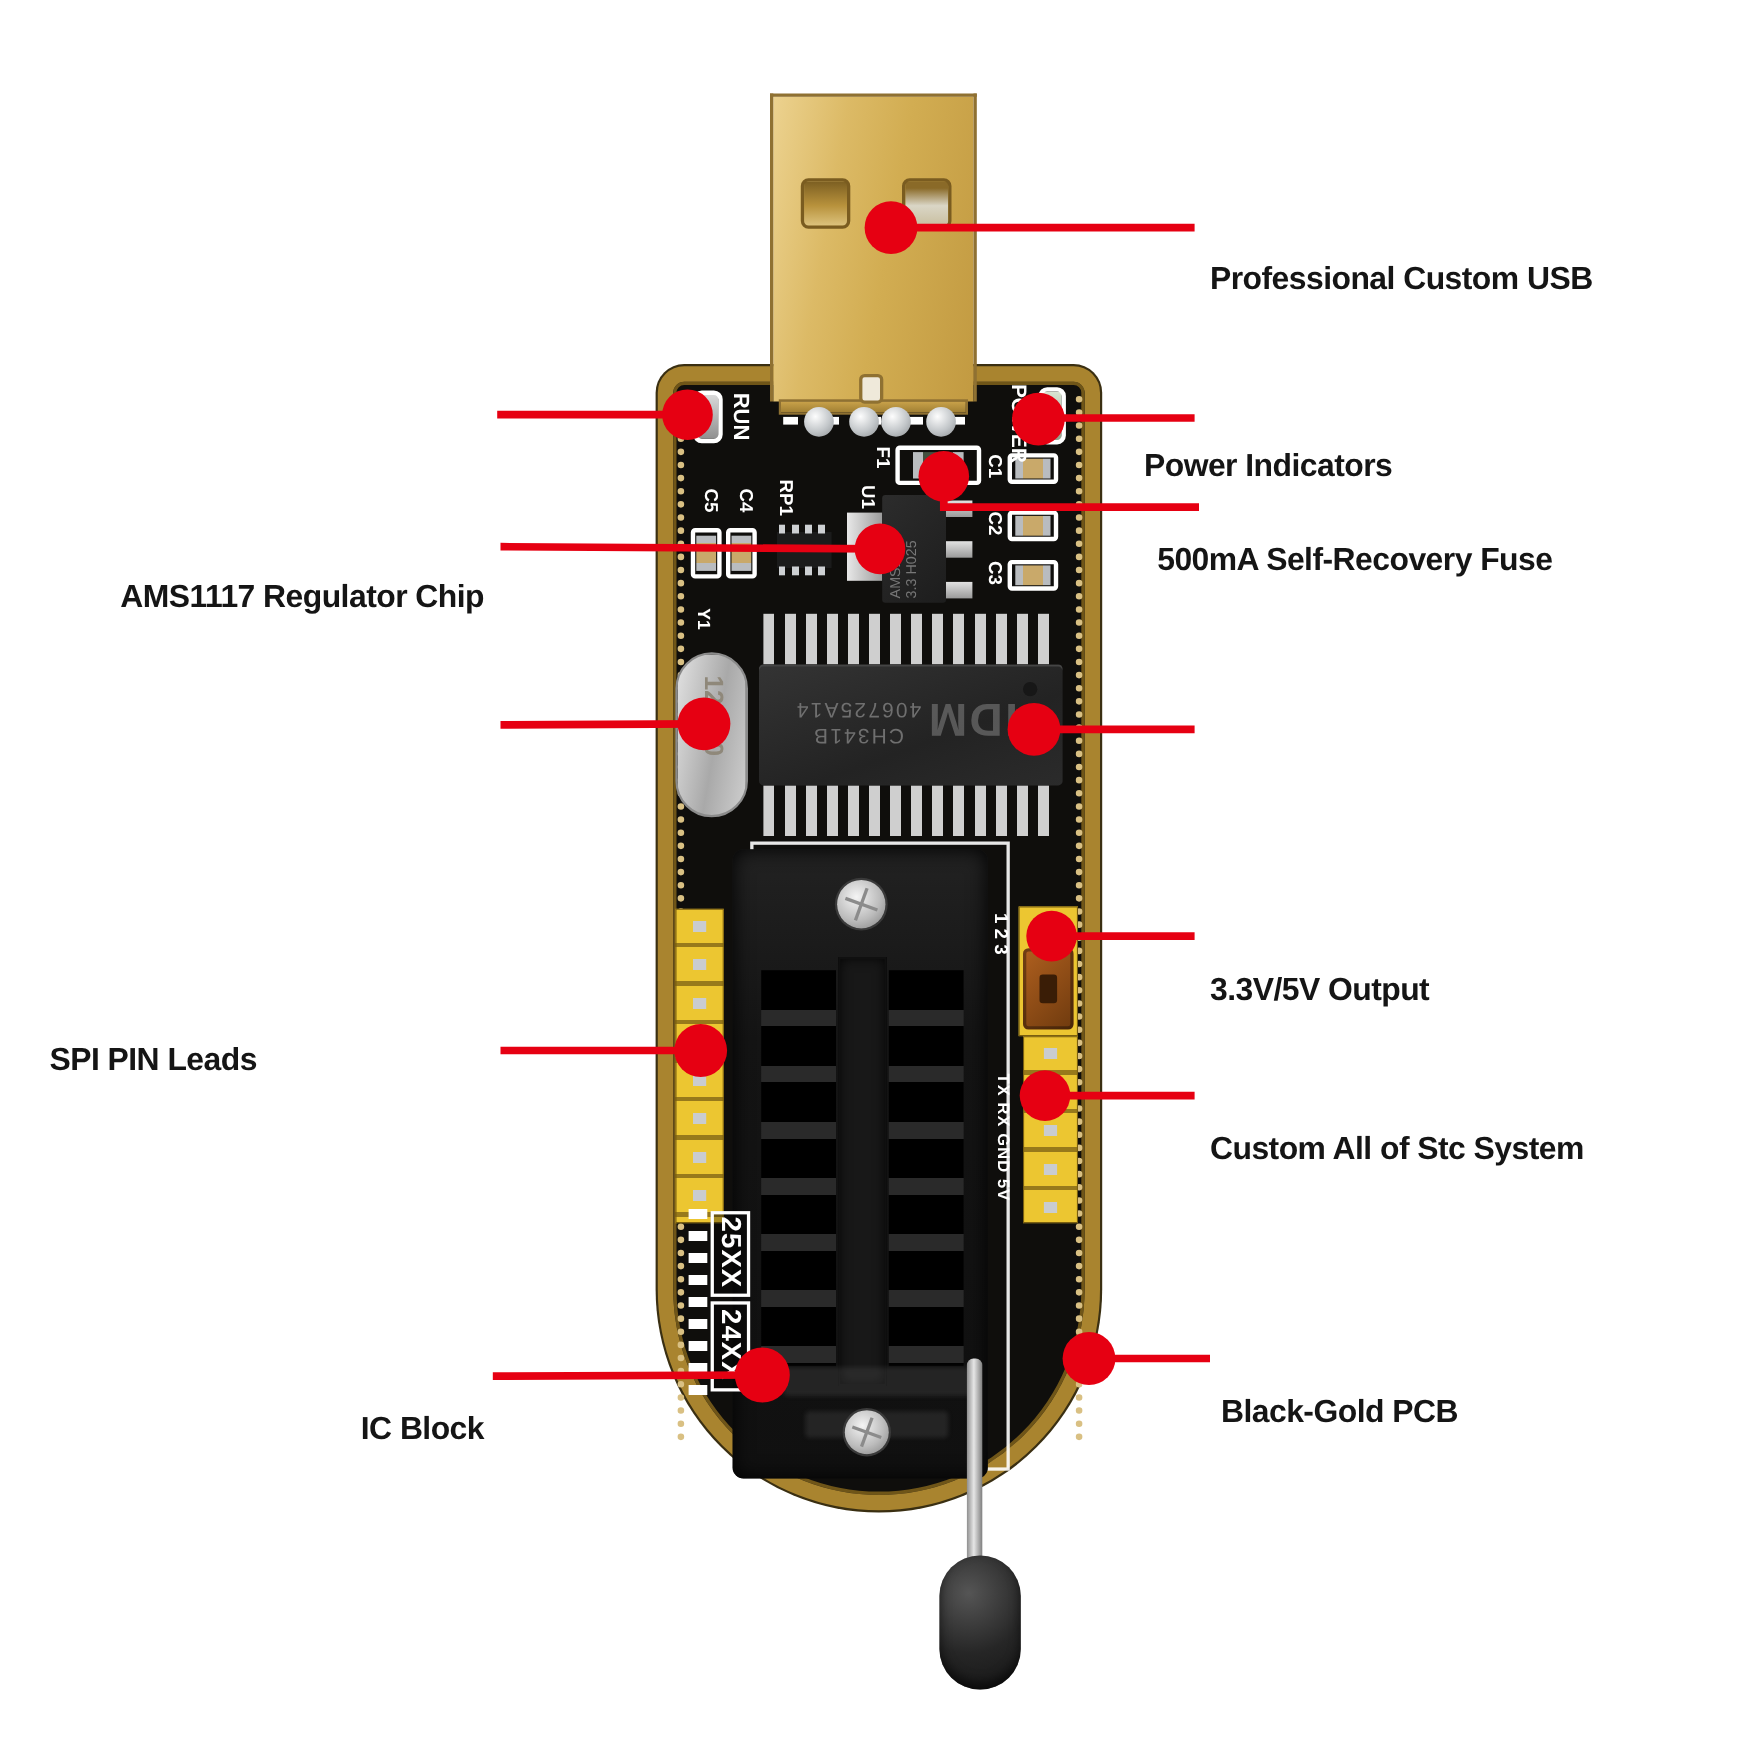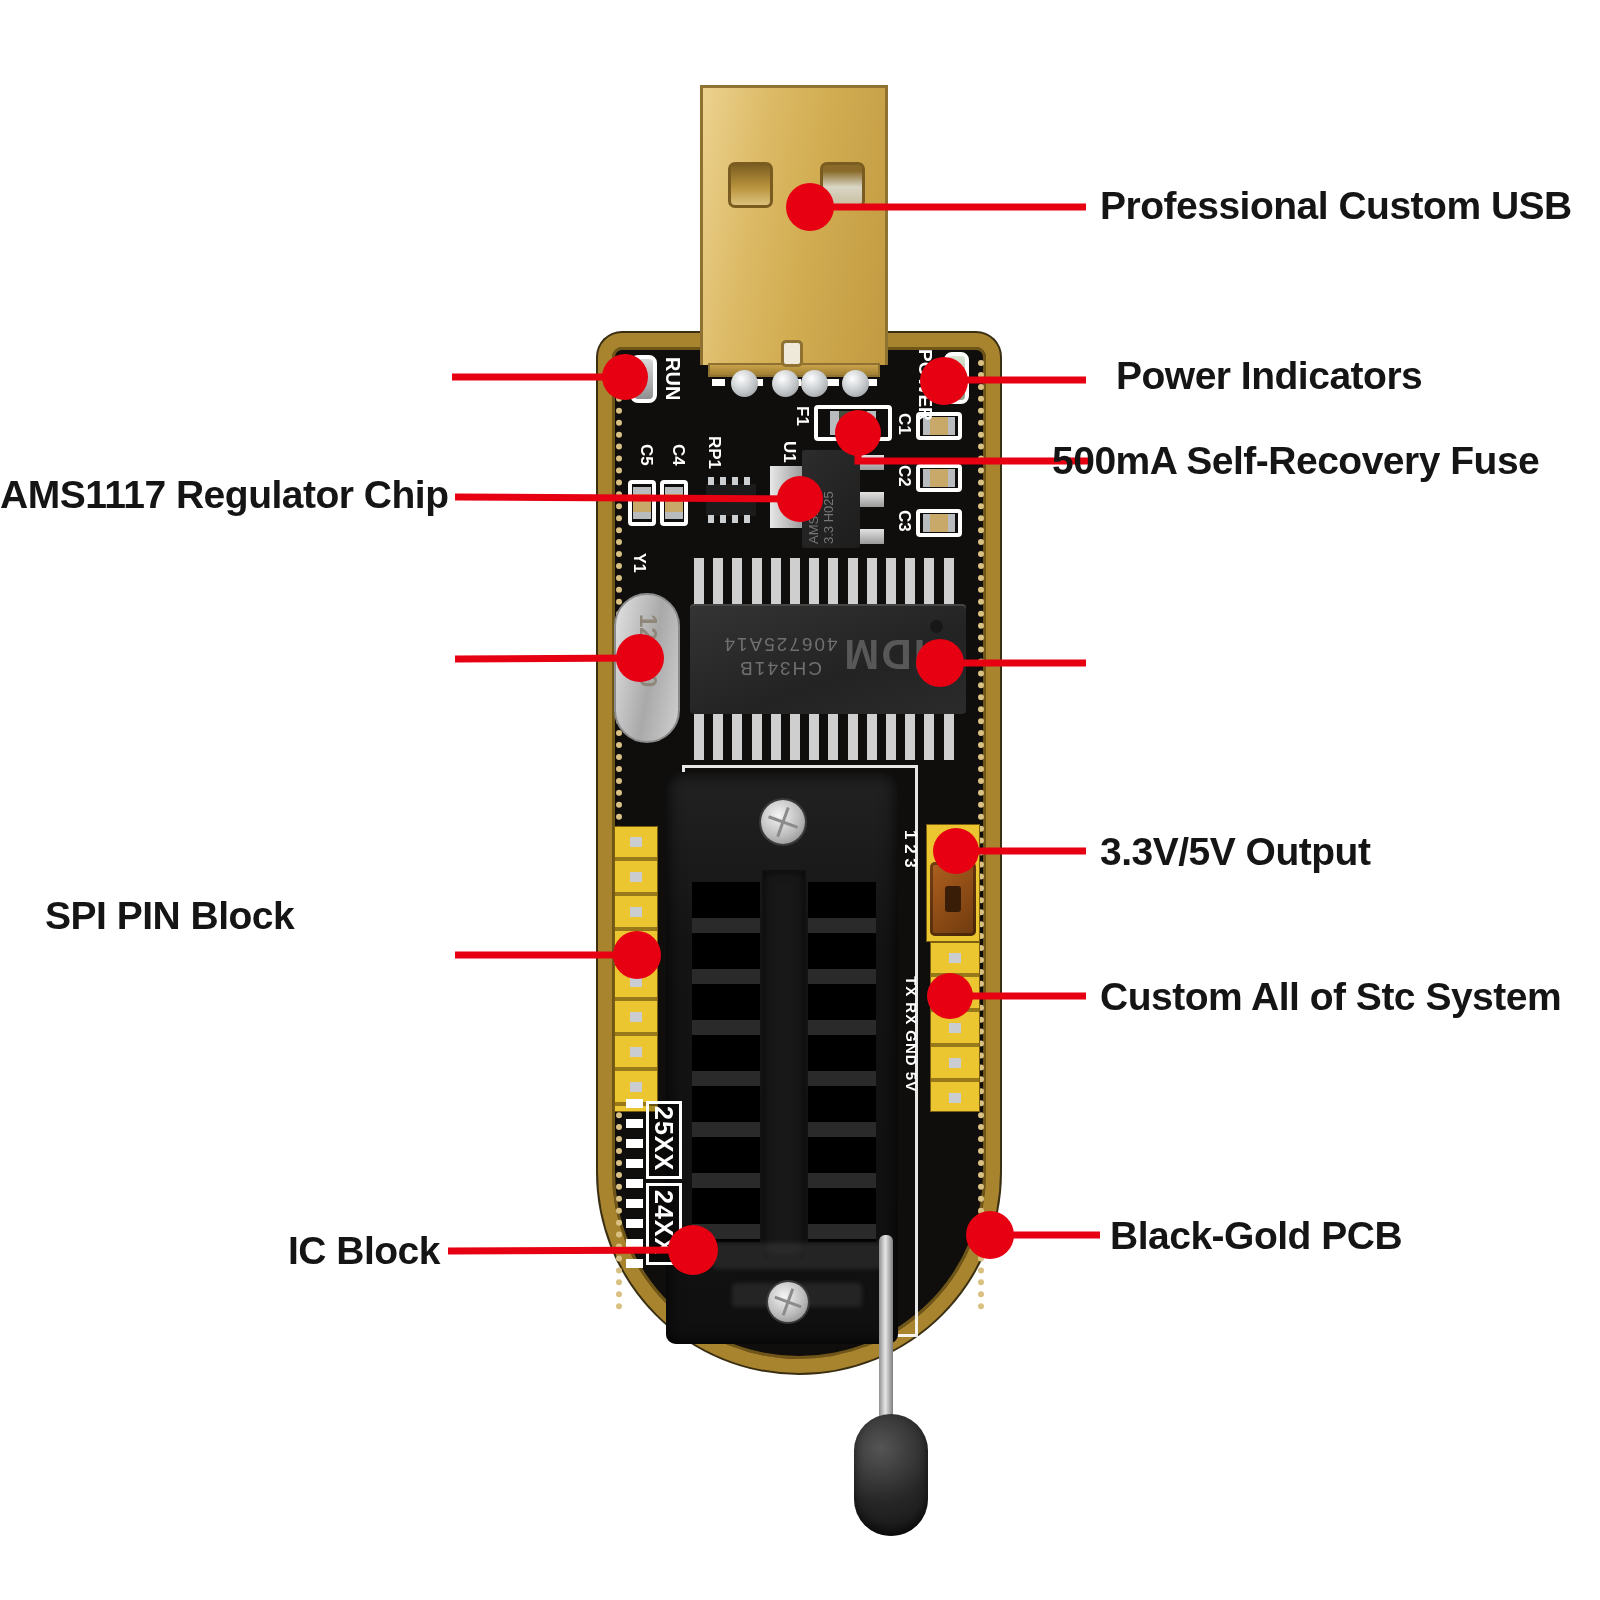--- a/index.html
+++ b/index.html
@@ -1,22 +1,22 @@
 <!DOCTYPE html>
 <html><head>
 <meta charset="utf-8">
 <style>
   html,body{margin:0;padding:0;background:#fff;}
   #stage{position:relative;width:1600px;height:1600px;background:#fff;overflow:hidden;
          font-family:"Liberation Sans",sans-serif;}
   .abs{position:absolute;}
 
   
-  .lbl{position:absolute;font-weight:bold;font-size:39px;color:#151515;letter-spacing:-0.5px;
-       line-height:46px;white-space:nowrap;z-index:60;}
+  .lbl{position:absolute;font-weight:bold;font-size:29px;color:#151515;letter-spacing:-0.5px;
+       line-height:46px;white-space:nowrap;z-index:60;margin-top:48px;}
   .lbl.right{text-align:left;}
   .lbl.leftside{width:440px;left:0;text-align:right;}
 
   
   .pcb{left:598px;top:333px;width:402px;height:1040px;background:#0f0e0c;
        border:14px solid #a9842f;border-radius:24px 24px 201px 201px;box-sizing:border-box;
        box-shadow:inset 0 0 0 3px #6f5518, 0 0 0 2px #3a2f12;z-index:2;}
   .viastrip{width:0;z-index:3;}
   .viastrip.l{left:616px;top:360px;height:950px;border-left:6px dotted #d9c083;}
   .viastrip.r{left:978px;top:360px;height:950px;border-left:6px dotted #d9c083;}
@@ -255,23 +255,23 @@
       <circle cx="956" cy="851" r="23" stroke="none"></circle>
       <line x1="950" y1="996" x2="1086" y2="996"></line>
       <circle cx="950" cy="996" r="23" stroke="none"></circle>
       <line x1="990" y1="1235" x2="1100" y2="1235"></line>
       <circle cx="990" cy="1235" r="24" stroke="none"></circle>
     </g>
   </svg>
 
   <div class="lbl leftside" style="top:472px">AMS1117 Regulator Chip</div>
   <div class="lbl" style="left:45px;top:893px">
-    <span>SPI PIN Block</span><br>
+    <span>SPI PIN Leads</span><br>
   </div>
   <div class="lbl leftside" style="top:1228px">IC Block</div>
 
   <div class="lbl right" style="left:1100px;top:183px">Professional Custom USB</div>
-  <div class="lbl right" style="left:1116px;top:353px">Power Indicators</div>
+  <div class="lbl right" style="left:1040px;top:353px">Power Indicators</div>
   <div class="lbl right" style="left:1052px;top:438px">500mA Self-Recovery Fuse</div>
   <div class="lbl right" style="left:1100px;top:829px">3.3V/5V Output</div>
   <div class="lbl right" style="left:1100px;top:974px">Custom All of Stc System</div>
   <div class="lbl right" style="left:1110px;top:1213px">Black-Gold PCB</div>
 </div>
 
 </body></html>

